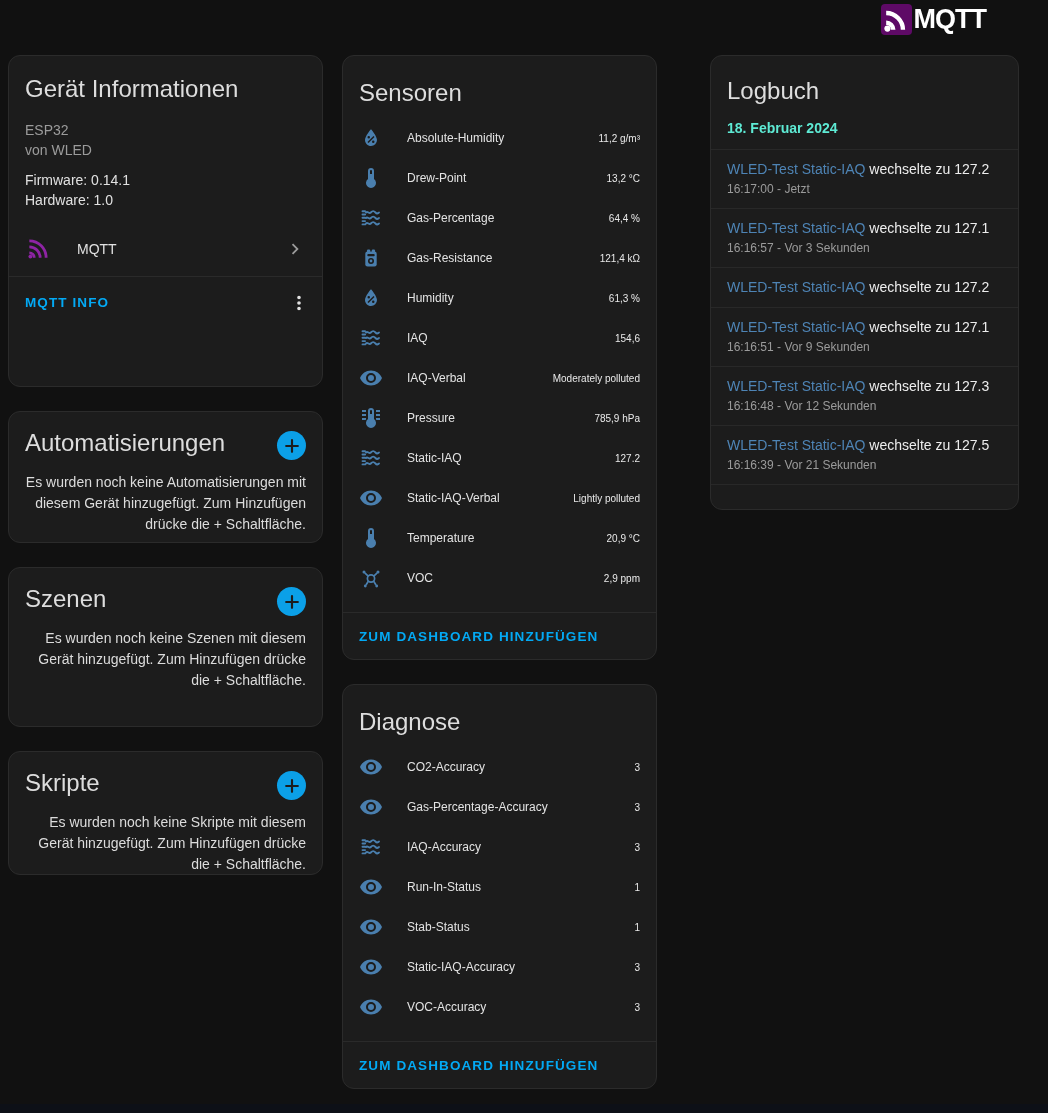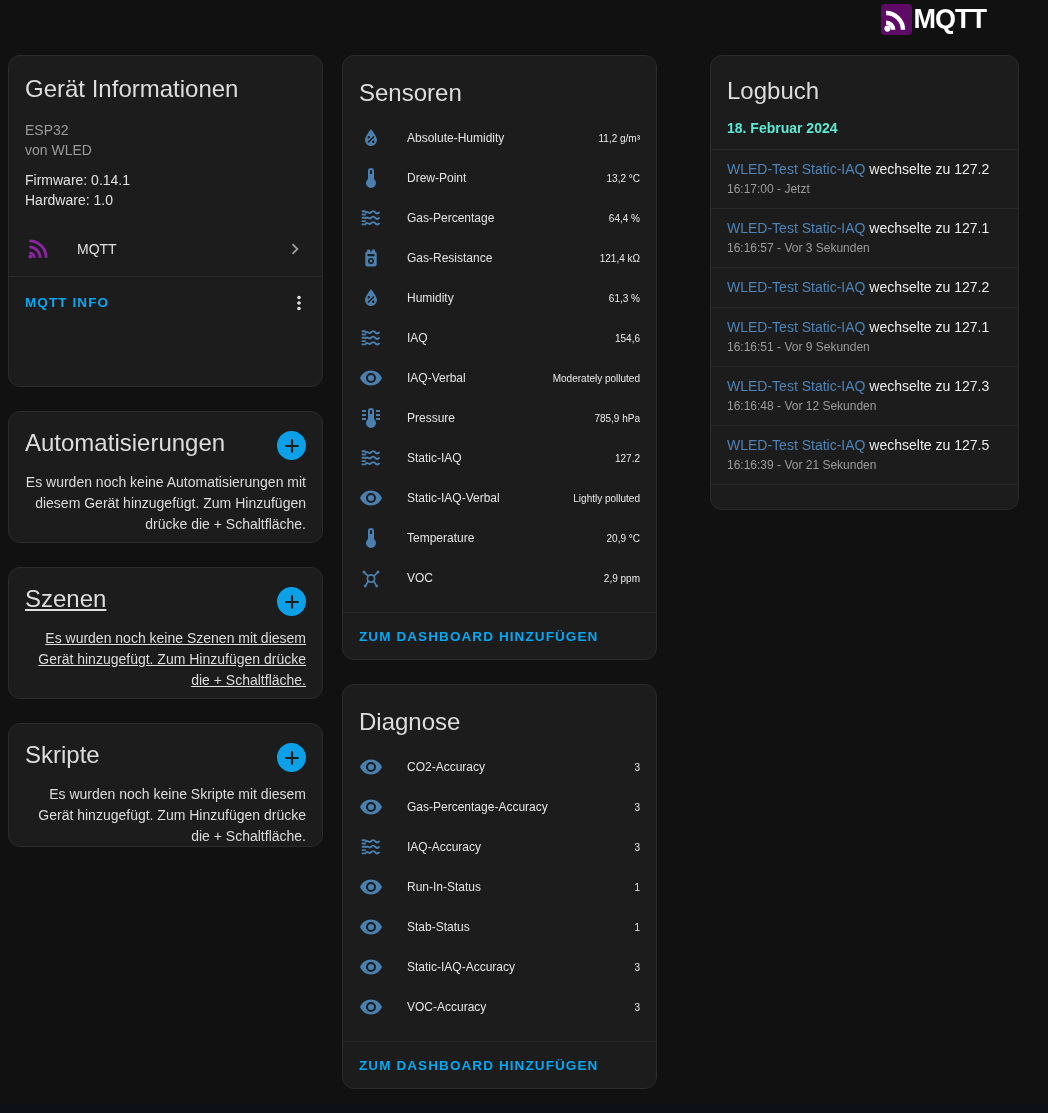--- a/index.html
+++ b/index.html
@@ -154,21 +154,21 @@
       <div class="card-title">Automatisierungen</div>
       <button class="plus-btn">
         <svg viewBox="0 0 24 24" width="20" height="20">
             <path d="M12 5v14M5 12h14" stroke="#1c1c1c" stroke-width="2.6" stroke-linecap="round"></path>
           </svg>
       </button>
     </div>
     <div class="empty-text">Es wurden noch keine Automatisierungen mit diesem Gerät hinzugefügt. Zum Hinzufügen drücke die + Schaltfläche.</div>
   </div>
 
-  <div class="card empty-card" style="height:132px;text-decoration:underline;">
+  <div class="card empty-card" style="height:160px;">
     <div class="empty-head">
       <div class="card-title">Szenen</div>
       <button class="plus-btn">
         <svg viewBox="0 0 24 24" width="20" height="20">
             <path d="M12 5v14M5 12h14" stroke="#1c1c1c" stroke-width="2.6" stroke-linecap="round"></path>
           </svg>
       </button>
     </div>
     <div class="empty-text">Es wurden noch keine Szenen mit diesem Gerät hinzugefügt. Zum Hinzufügen drücke die + Schaltfläche.</div>
   </div>

